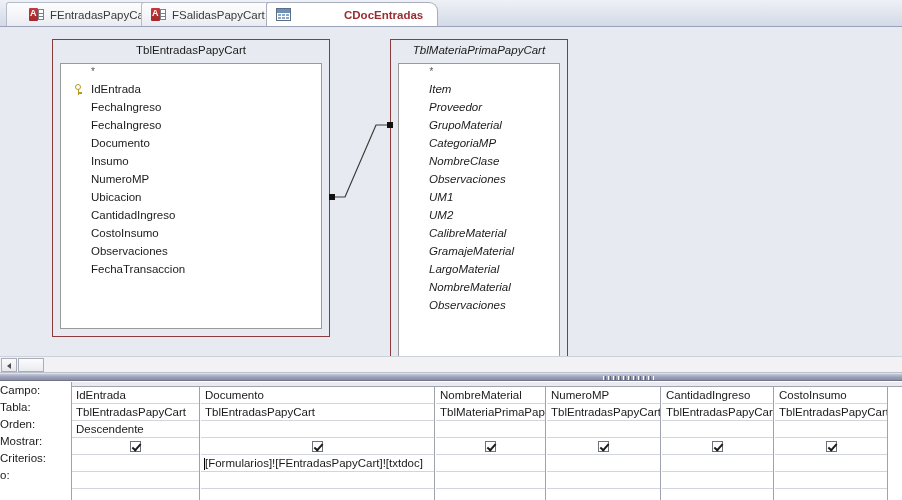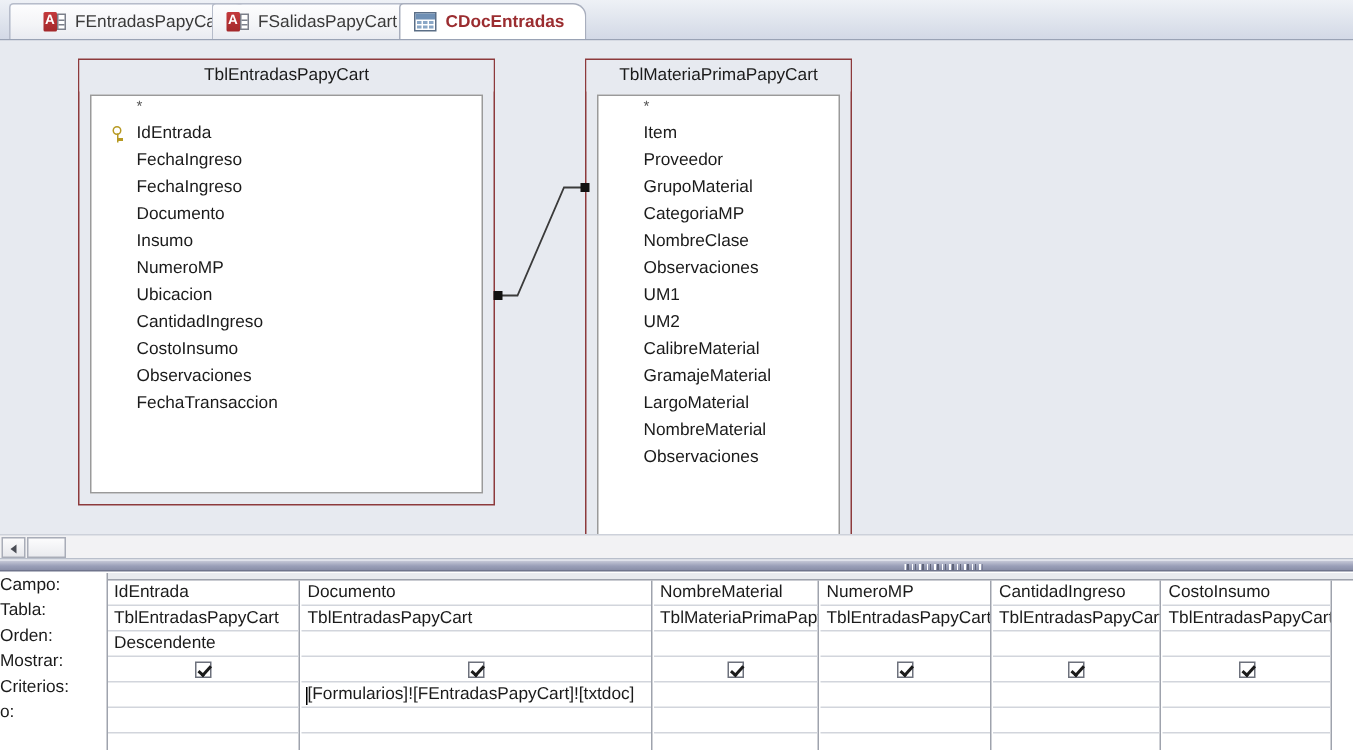--- a/index.html
+++ b/index.html
@@ -323,21 +323,21 @@
     </div>
 
     <div class="tab" id="tab1" style="left:141px;text-align:center;">
       <span class="tab-icon icon-form">
         <span class="sq"></span>
           <span class="bars"></span>
       </span>
       <span class="tablabel">FSalidasPapyCart</span>
     </div>
 
-    <div class="tab active" id="tab2" style="left:266px;">
+    <div class="tab active" id="tab2" style="left:266px;gap:47px;">
       <span class="tab-icon icon-query">
         <span class="grid">
           <span class="hdr"></span>
           <span class="c" style="left:1px;top:5px;"></span>
           <span class="c" style="left:5px;top:5px;"></span>
           <span class="c" style="left:9px;top:5px;"></span>
           <span class="c" style="left:1px;top:8px;"></span>
           <span class="c" style="left:5px;top:8px;"></span>
           <span class="c" style="left:9px;top:8px;"></span>
         </span>
@@ -363,21 +363,21 @@
           <div class="fieldrow"><span>Insumo</span></div>
           <div class="fieldrow"><span>NumeroMP</span></div>
           <div class="fieldrow"><span>Ubicacion</span></div>
           <div class="fieldrow"><span>CantidadIngreso</span></div>
           <div class="fieldrow"><span>CostoInsumo</span></div>
           <div class="fieldrow"><span>Observaciones</span></div>
           <div class="fieldrow"><span>FechaTransaccion</span></div>
         </div>
     </div>
 
-    <div class="tablebox" id="tbl1" style="left:390px; top:12px; width:178px; height:345px;">
+    <div class="tablebox" id="tbl1" style="left:390px; top:12px; width:178px; height:345px;font-style:italic;">
       <div class="caption">TblMateriaPrimaPapyCart</div>
       <div class="fieldlist" id="fl1">
           <div class="fieldrow star"><span>*</span></div>
           <div class="fieldrow"><span>Item</span></div>
           <div class="fieldrow"><span>Proveedor</span></div>
           <div class="fieldrow"><span>GrupoMaterial</span></div>
           <div class="fieldrow"><span>CategoriaMP</span></div>
           <div class="fieldrow"><span>NombreClase</span></div>
           <div class="fieldrow"><span>Observaciones</span></div>
           <div class="fieldrow"><span>UM1</span></div>

